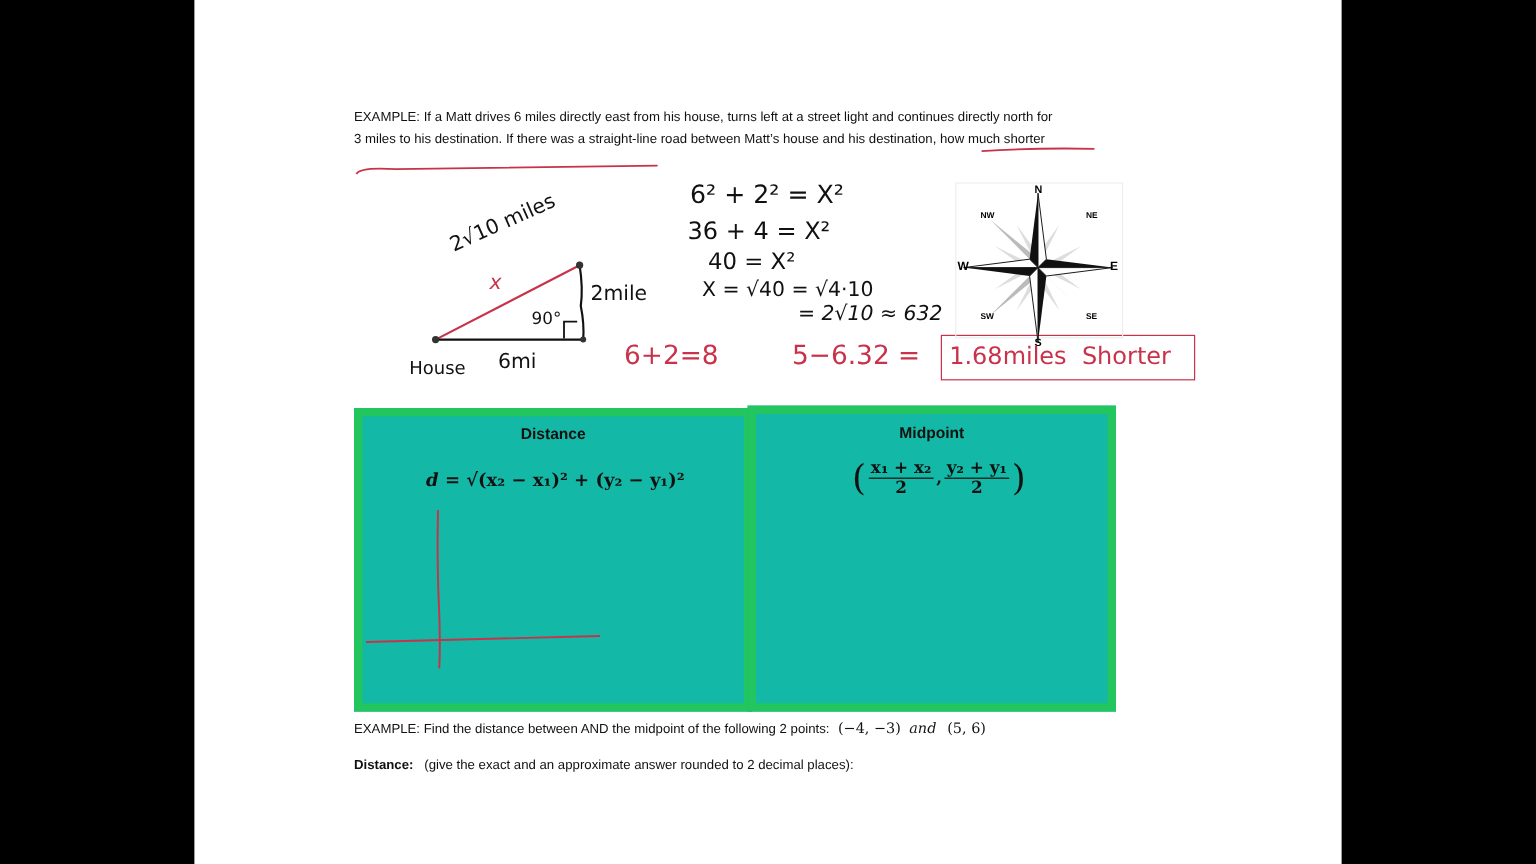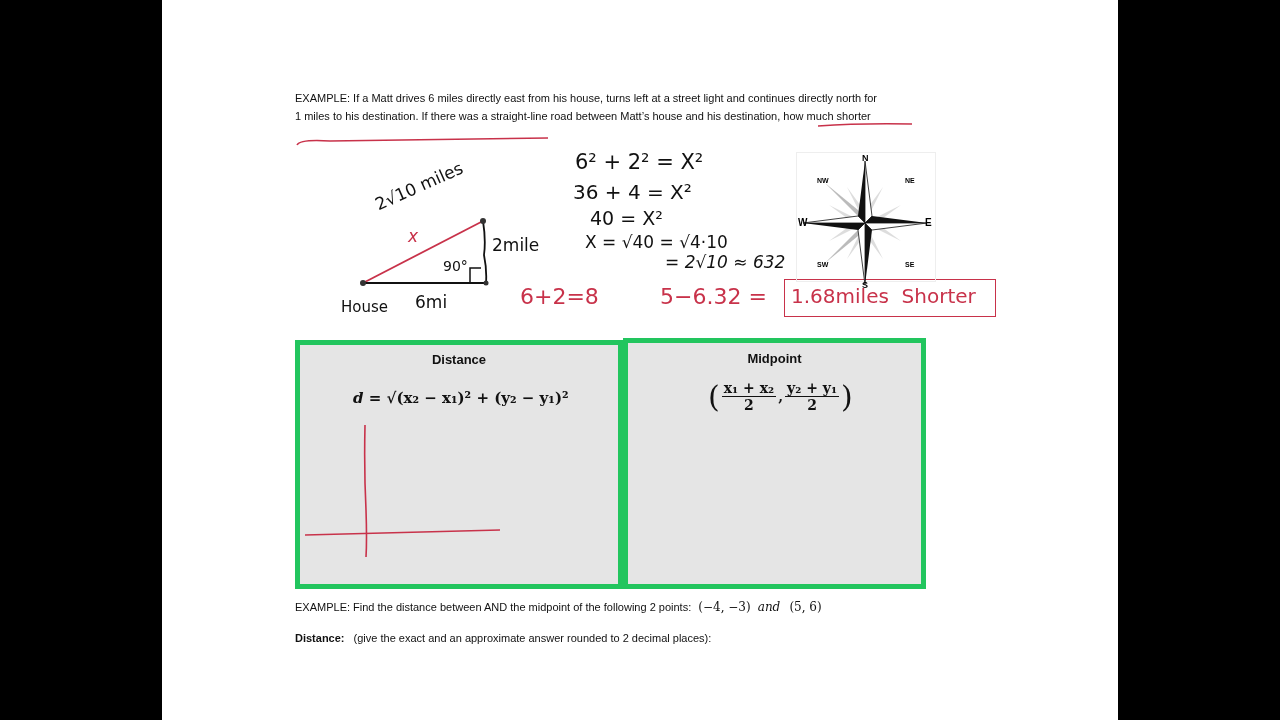--- a/index.html
+++ b/index.html
@@ -2,41 +2,41 @@
 <html><head>
 <meta charset="utf-8">
 <style>
   html,body{margin:0;padding:0;}
   body{width:1280px;height:720px;background:#000;position:relative;overflow:hidden;font-family:"Liberation Sans",sans-serif;}
   .page{position:absolute;left:162px;top:0;width:956px;height:720px;background:#fff;}
   .abs{position:absolute;}
   .para{position:absolute;left:295px;top:90px;width:625px;font-size:11px;line-height:17.5px;color:#111;}
   .hw{font-family:"DejaVu Sans",sans-serif;color:#111;position:absolute;font-size:17px;white-space:nowrap;}
   .red{color:#c8324a;}
-  .box{position:absolute;border:5px solid #22c55e;background:#e5e5e5;text-decoration:underline;}
+  .box{position:absolute;border:7px solid #22c55e;background:#14b8a6;text-decoration:underline;}
   .box-title{position:absolute;width:100%;text-align:center;font-weight:bold;font-size:13px;color:#111;}
   .formula{position:absolute;font-family:"DejaVu Serif",serif;font-size:15px;font-weight:bold;color:#111;white-space:nowrap;}
   .formula i{font-style:italic;}
   .frac{display:inline-block;vertical-align:middle;text-align:center;margin:0 2px;}
   .frac .num{display:block;border-bottom:1.5px solid #111;padding:0 2px;}
   .frac .den{display:block;}
   .line2{position:absolute;left:295px;top:600px;font-size:11px;color:#111;white-space:nowrap;}
   .line3{position:absolute;left:295px;top:632px;font-size:11px;color:#111;white-space:nowrap;}
   .math{font-family:"DejaVu Serif",serif;font-size:12px;}
   .math i{font-style:italic;}
   svg{position:absolute;overflow:visible;}
 </style>
 </head>
 <body>
 
 <div class="page"></div>
 
 <div class="para">
   <div>EXAMPLE: If a Matt drives 6 miles directly east from his house, turns left at a street light and continues directly north for</div>
-  <div><span>1 miles to his destination. If there was a straight-line road between Matt’s house and his destination, </span><span>how much shorter</span></div>
+  <div><span>3 miles to his destination. If there was a straight-line road between Matt’s house and his destination, </span><span>how much shorter</span></div>
 </div>
 
 <svg style="left:0;top:0;width:1280px;height:720px;">
   <path d="M818 126 Q860 123 912 124" stroke="#c8324a" stroke-width="1.5" fill="none"></path>
   <path d="M297 145 Q300 139 330 141 Q430 140 548 138" stroke="#c8324a" stroke-width="1.5" fill="none"></path>
 </svg>
 
 <svg style="left:0;top:0;width:1280px;height:720px;">
   <line x1="363" y1="283" x2="483" y2="221" stroke="#c8324a" stroke-width="1.8"></line>
   <line x1="363" y1="283" x2="486" y2="283" stroke="#111" stroke-width="1.8"></line>

